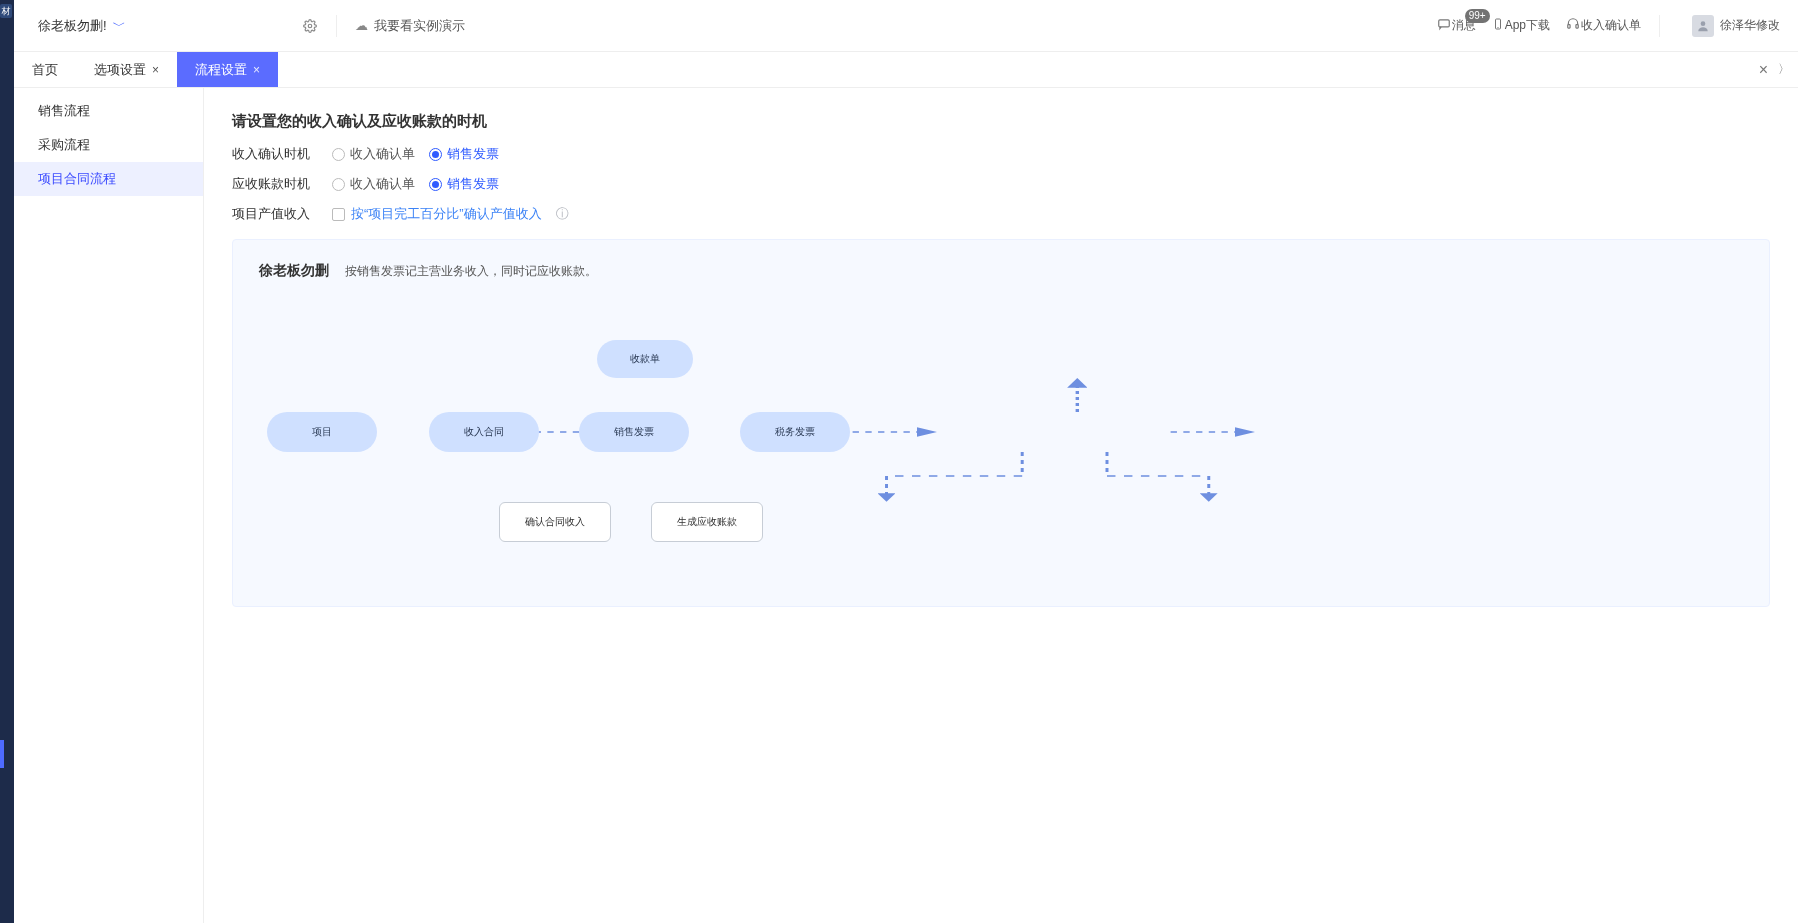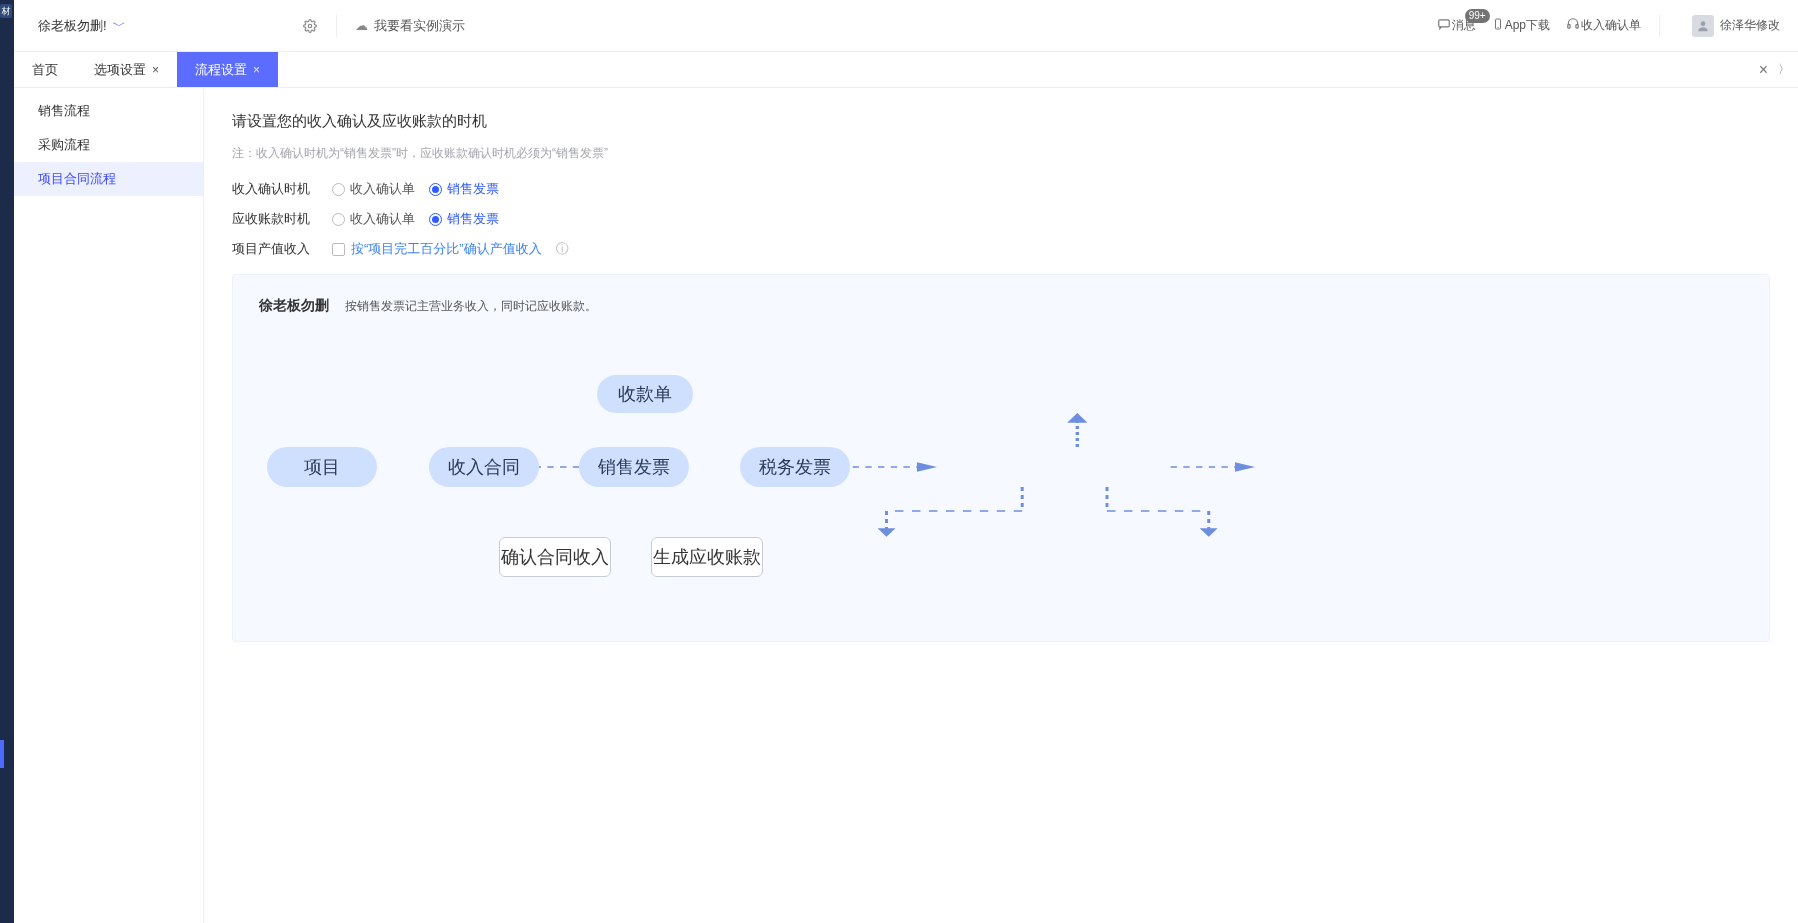--- a/index.html
+++ b/index.html
@@ -29,40 +29,40 @@
 .tab.active{background:#5b6cff;color:#fff}
 .tab .x{font-size:12px;opacity:.85}
 .tab-close-all{position:absolute;right:8px;top:0;bottom:0;display:flex;align-items:center;gap:10px;color:#777}
 .tab-close-all span{cursor:pointer;font-size:16px}
 
 .body{display:flex;flex:1;margin-left:14px;min-height:0}
 .side{width:190px;border-right:1px solid #eee;padding-top:6px;background:#fff}
 .side-item{padding:8px 24px;color:#333;cursor:pointer;font-size:13px}
 .side-item.active{background:#edf0ff;color:#3c4bff}
 .main{flex:1;overflow:auto;padding:24px 28px}
-.h1{font-size:15px;font-weight:400;margin-bottom:14px}
+.h1{font-size:15px;font-weight:700;margin-bottom:14px}
 .note{color:#a3a6ad;font-size:12px;margin-bottom:18px}
 .row{display:flex;align-items:flex-end;gap:14px;margin-bottom:12px;font-size:13px}
 .row .lab{color:#333;min-width:86px}
 .radio{display:inline-flex;align-items:center;gap:5px;cursor:pointer}
 .rd{width:13px;height:13px;border:1px solid #bbb;border-radius:50%;display:inline-block;position:relative}
 .radio.sel .rd{border-color:#2f5bff}
 .radio.sel .rd::after{content:"";position:absolute;inset:2px;border-radius:50%;background:#2f5bff}
 .radio .t{color:#555}
 .radio.sel .t{color:#2f5bff}
 .cb{width:13px;height:13px;border:1px solid #bbb;border-radius:2px;display:inline-block}
 .help{color:#b5b8bf}
 
 .panel{background:#f6f9ff;border:1px solid #eaf0ff;border-radius:4px;margin-top:16px;padding:22px 26px 40px;position:relative}
 .panel-h{display:flex;align-items:baseline;gap:16px;margin-bottom:26px}
 .panel-h .t{font-weight:700;font-size:14px}
 .panel-h .d{font-size:12px;color:#555}
 
 .flow{position:relative;height:260px}
-.node{position:absolute;display:flex;align-items:center;justify-content:center;border-radius:20px;font-size:18px}
+.node{position:absolute;display:flex;align-items:center;justify-content:center;border-radius:20px;font-size:10px}
 .node.big{width:110px;height:40px;background:#cfe0ff;color:#2b3a55}
 .node.box{width:112px;height:40px;border-radius:6px;background:#fff;border:1px solid #c7cdd6;color:#333}
 .node.top{width:96px;height:38px;background:#cfe0ff;color:#2b3a55}
 
 #n1{left:8px;top:106px}
 #n2{left:170px;top:106px}
 #n3{left:320px;top:106px}
 #n4{left:481px;top:106px}
 #n5{left:338px;top:34px}
 #b1{left:240px;top:196px}
@@ -155,21 +155,20 @@
 
   <div class="body">
     <div class="side">
       <div class="side-item">销售流程</div>
       <div class="side-item">采购流程</div>
       <div class="side-item active">项目合同流程</div>
     </div>
 
     <div class="main">
       <div class="h1">请设置您的收入确认及应收账款的时机</div>
-      <div class="note">注：收入确认时机为“销售发票”时，应收账款确认时机必须为“销售发票”</div>
 
       <div class="row">
         <span class="lab">收入确认时机</span>
         <label class="radio">
           <span class="rd"></span>
           <span class="t">收入确认单</span>
         </label>
         <label class="radio sel">
           <span class="rd"></span>
           <span class="t">销售发票</span>

